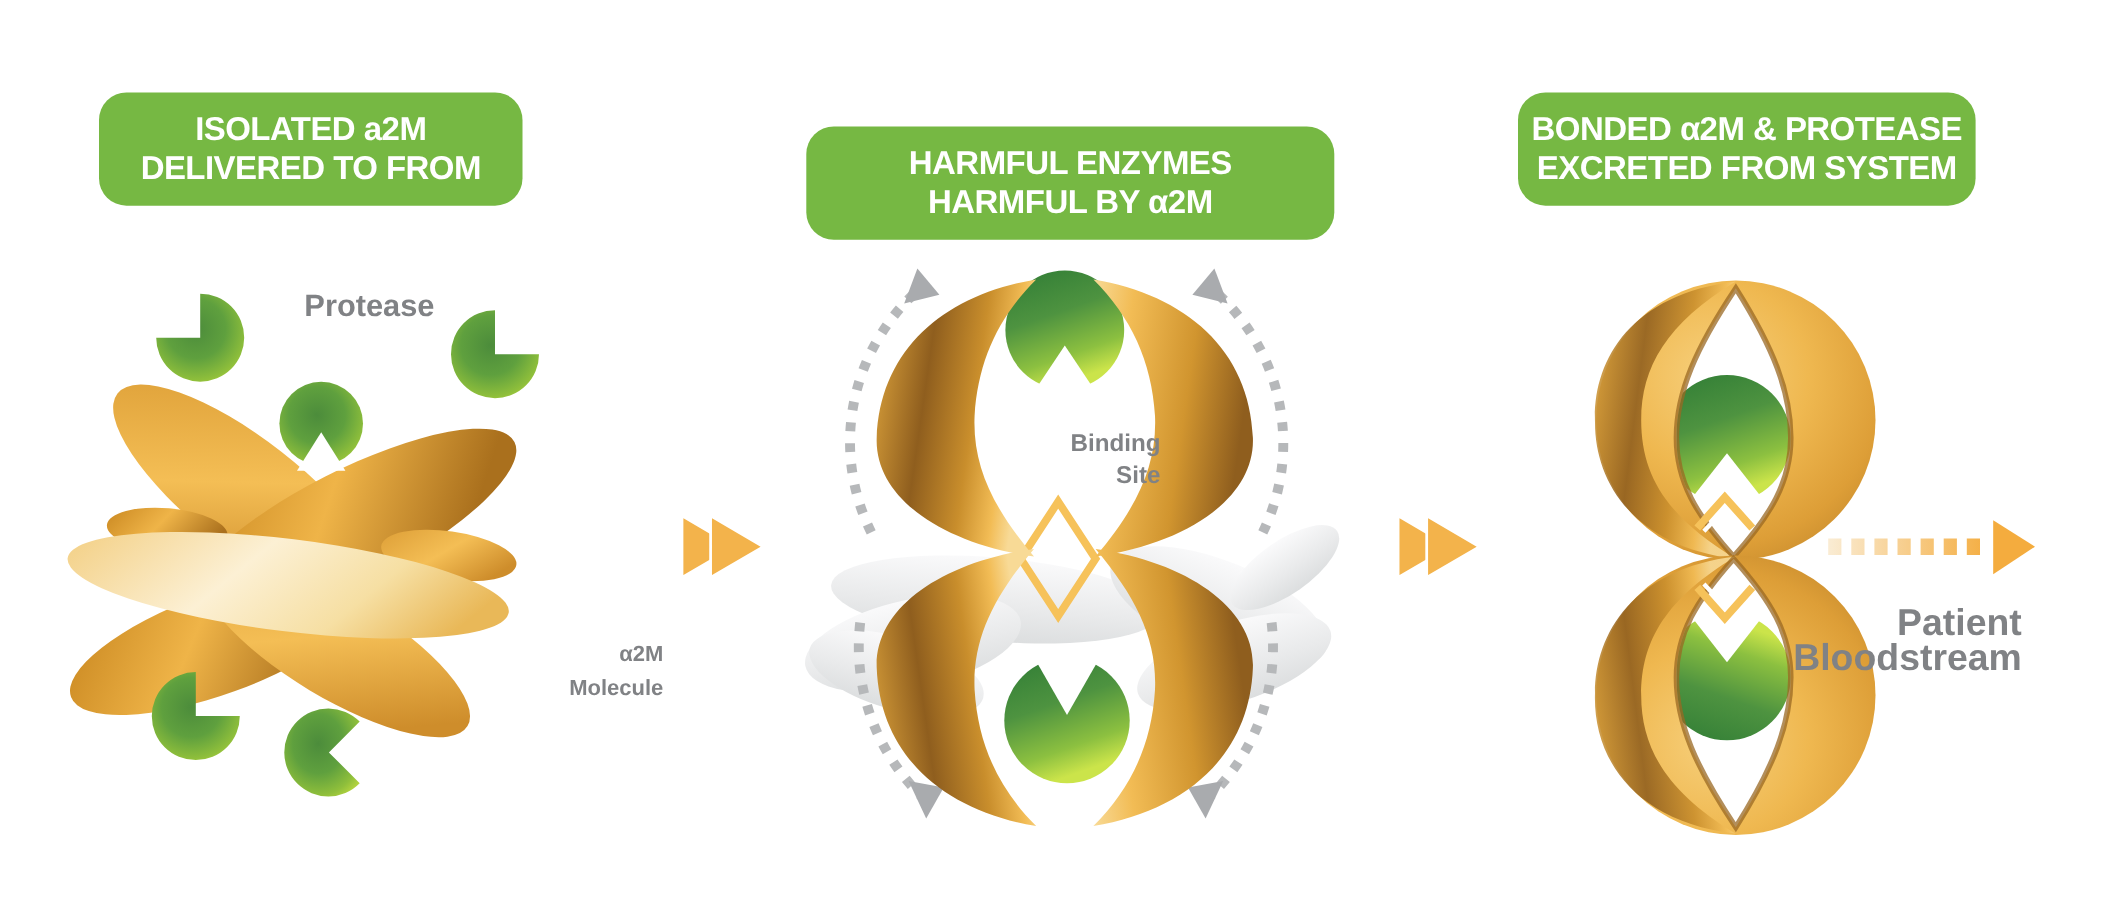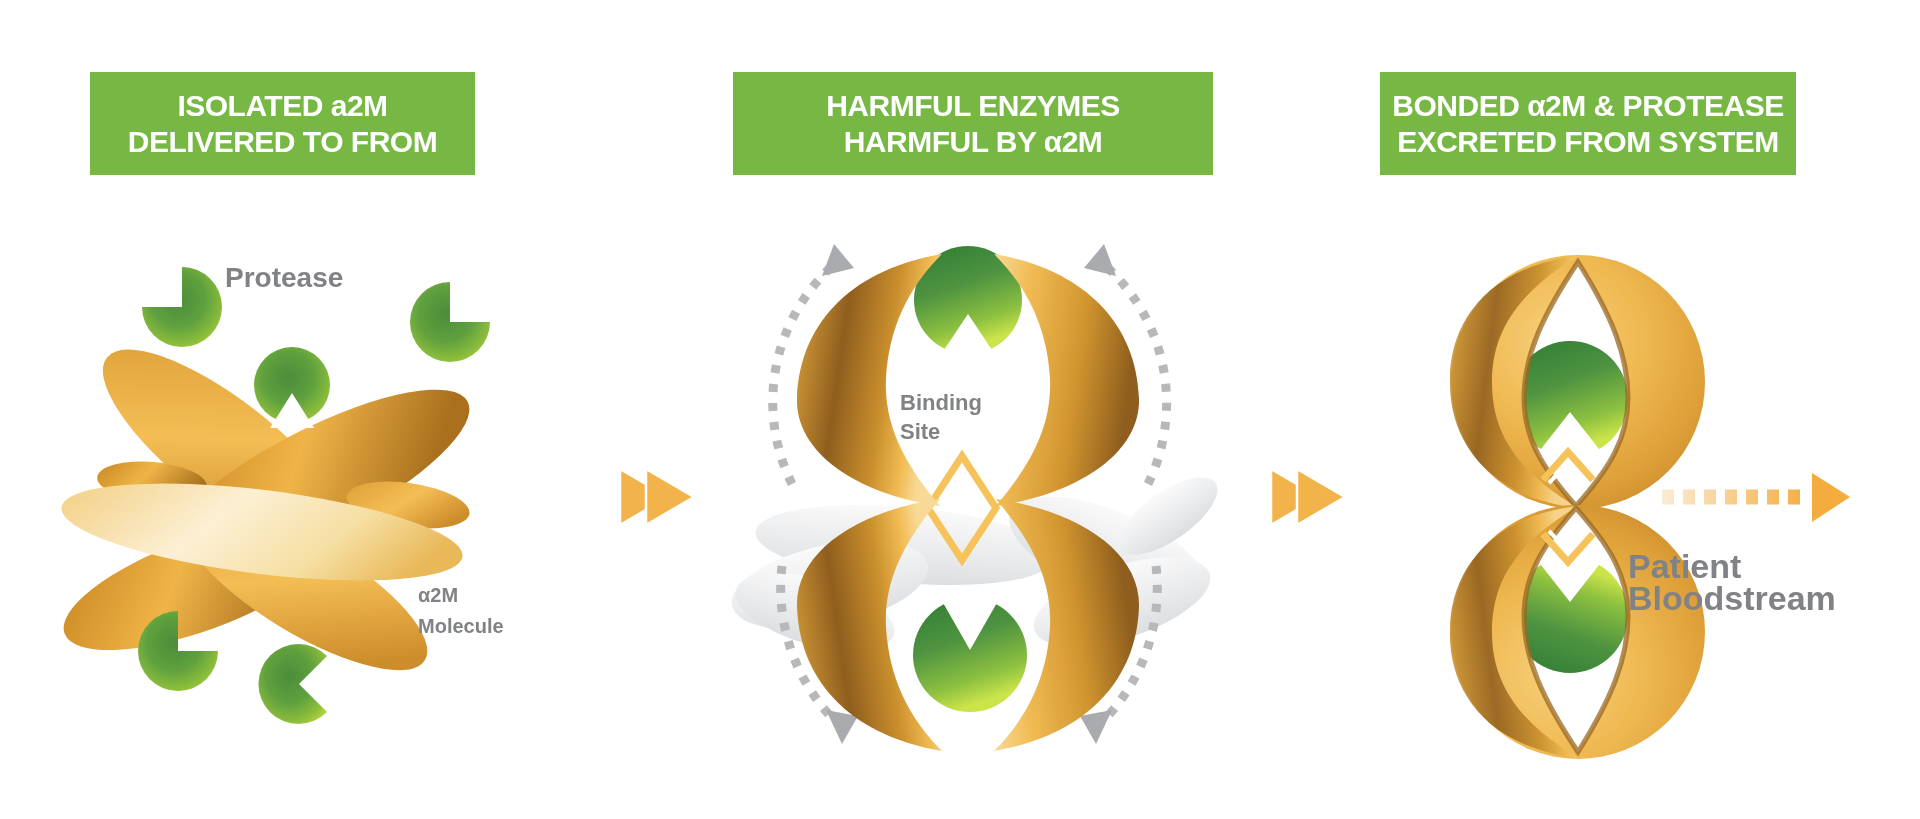--- a/index.html
+++ b/index.html
@@ -1,26 +1,26 @@
 <!DOCTYPE html>
 <html><head>
 <meta charset="utf-8">
 <style>
   html,body{margin:0;padding:0;background:#fff;}
   .stage{position:relative;width:1920px;height:819px;background:#fff;overflow:hidden;
          font-family:"Liberation Sans",sans-serif;}
   .art{position:absolute;left:0;top:0;width:1920px;height:819px;}
-  .banner{position:absolute;top:72px;height:103px;background:#76B843;color:#fff;
+  .banner{position:absolute;top:84px;height:103px;background:#76B843;color:#fff;
           display:flex;flex-direction:column;align-items:center;justify-content:center;
           font-weight:bold;font-size:30px;line-height:36px;letter-spacing:-0.5px;
-          text-align:center;white-space:nowrap;}
+          text-align:center;white-space:nowrap;border-radius:25px;}
   .banner-1{left:90px;width:385px;}
-  .banner-2{left:733px;width:480px;}
+  .banner-2{left:733px;width:480px;margin-top:31px;}
   .banner-3{left:1380px;width:416px;}
-  .lbl{position:absolute;color:#808285;font-weight:bold;text-align:left;}
+  .lbl{position:absolute;color:#808285;font-weight:bold;text-align:right;}
   .lbl-protease{left:225px;top:263px;width:170px;font-size:28px;line-height:30px;}
   .lbl-molecule{left:418px;top:580px;width:185px;font-size:20px;line-height:31px;}
   .lbl-binding{left:900px;top:388px;width:155px;font-size:22px;line-height:29px;}
   .lbl-bloodstream{left:1628px;top:535px;width:210px;font-size:34px;line-height:32px;margin-top:15px;}
 </style>
 </head>
 <body>
 
 <div class="stage">
 

